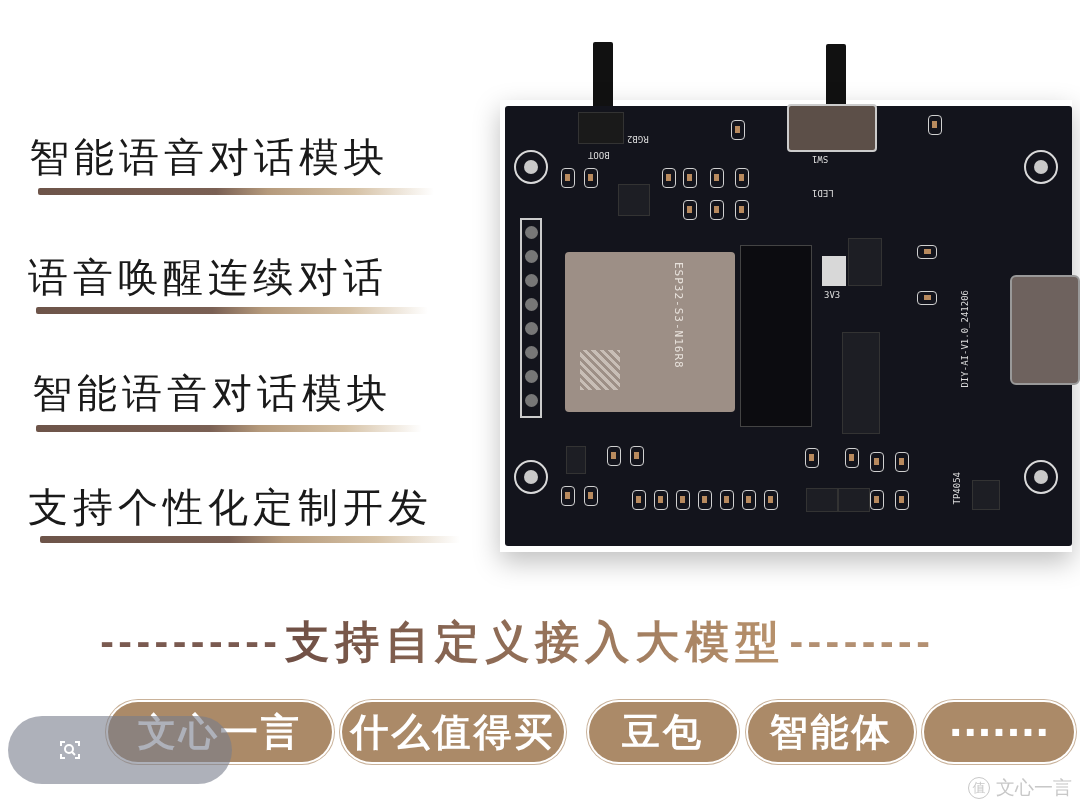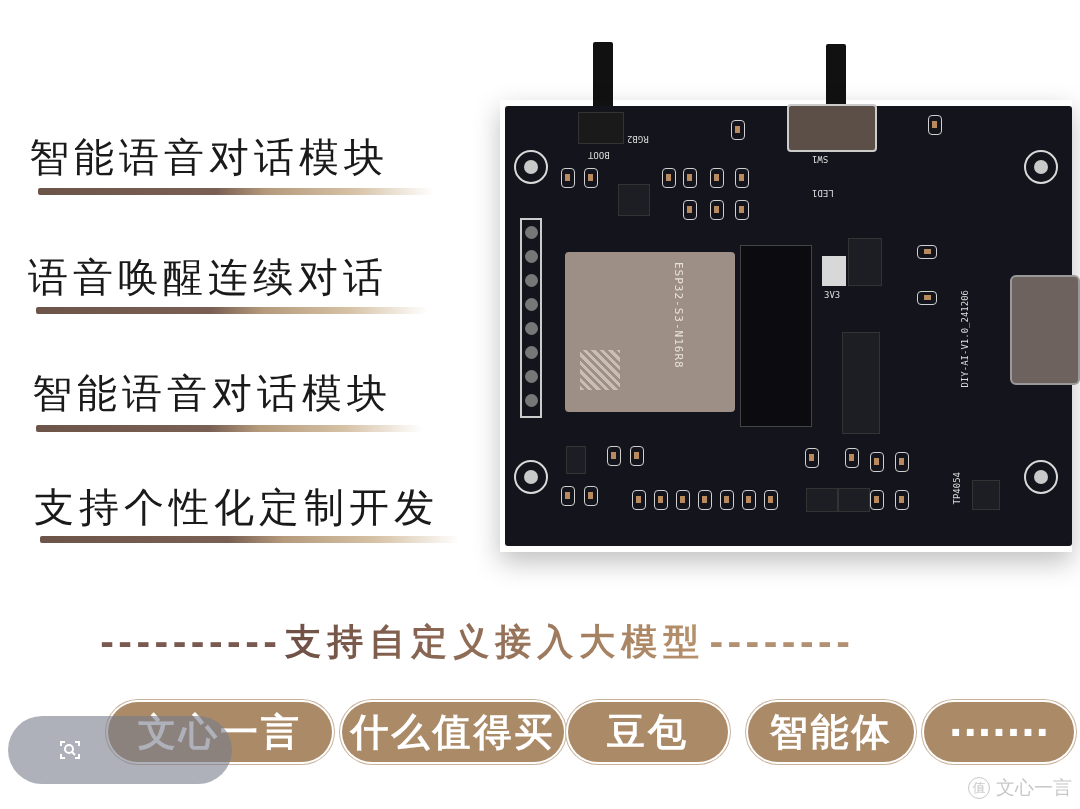--- a/index.html
+++ b/index.html
@@ -85,21 +85,21 @@
     .banner {
       position:absolute; left:100px; top:612px; width:980px; height:60px;
       display:flex; align-items:center; white-space:nowrap;
     }
     .banner .dashes {
       font-size:34px; font-weight:bold; letter-spacing:4px;
     }
     .banner .dashes.left { color:#7a5a50; }
     .banner .dashes.right { color:#b39072; }
     .banner .title {
-      font-size:36px; font-weight:bold; letter-spacing:6px;
+      font-size:44px; font-weight:bold; letter-spacing:6px;
       background:linear-gradient(90deg,#6f4f45,#b8926c);
       -webkit-background-clip:text; background-clip:text; color:transparent;
       margin:0 4px;
     }
     
     .pill {
       position:absolute; top:702px; height:60px; border-radius:30px;
       background:#ab8a68; color:#fff; font-size:38px; font-weight:bold;
       display:flex; align-items:center; justify-content:center; letter-spacing:3px;
       box-shadow:0 0 0 2px #fff, 0 0 0 3px #c9b29a;
@@ -133,21 +133,21 @@
 </div>
 <div class="feature" style="top:250px;">
   <span class="label" style="left:28px; top:0;">语音唤醒连续对话</span>
   <div class="bar" style="left:36px; top:57px; width:392px;"></div>
 </div>
 <div class="feature" style="top:366px;">
   <span class="label" style="left:32px; top:0;">智能语音对话模块</span>
   <div class="bar" style="left:36px; top:59px; width:386px;"></div>
 </div>
 <div class="feature" style="top:480px;">
-  <span class="label" style="left:34px; top:0;">支持个性化定制开发</span>
+  <span class="label" style="left:28px; top:0;">支持个性化定制开发</span>
   <div class="bar" style="left:40px; top:56px; width:420px;"></div>
 </div>
 
 <div>
   <div class="post" style="left:593px; top:42px; width:20px; height:76px;"></div>
   <div class="post" style="left:826px; top:44px; width:20px; height:62px;"></div>
   <div class="pcb-shadow"></div>
   <div class="pcb"></div>
   <div class="chip" style="left:578px; top:112px; width:44px; height:30px; background:#1a1a1a;"></div>
   <div class="switch"></div>
@@ -218,21 +218,21 @@
 </div>
 
 <div class="banner">
   <span class="dashes left">----------</span>
   <span class="title">支持自定义接入大模型</span>
   <span class="dashes right">--------</span>
 </div>
 
 <div class="pill" style="left:108px; width:224px;">文心一言</div>
 <div class="pill" style="left:342px; width:222px;">什么值得买</div>
-<div class="pill" style="left:568px; width:160px;">豆包</div>
+<div class="pill" style="left:589px; width:148px;">豆包</div>
 <div class="pill" style="left:748px; width:166px;">智能体</div>
 <div class="pill" style="left:924px; width:150px; letter-spacing:0;">·······</div>
 
 <div class="find-same">
   <svg class="scan-icon" viewBox="0 0 24 24" fill="none" stroke="#fff" stroke-width="2">
     <path d="M3 8V4h4M17 4h4v4M21 16v4h-4M7 20H3v-4"></path>
     <circle cx="11" cy="11" r="4"></circle>
     <path d="M14 14l3 3"></path>
   </svg>
 </div>

